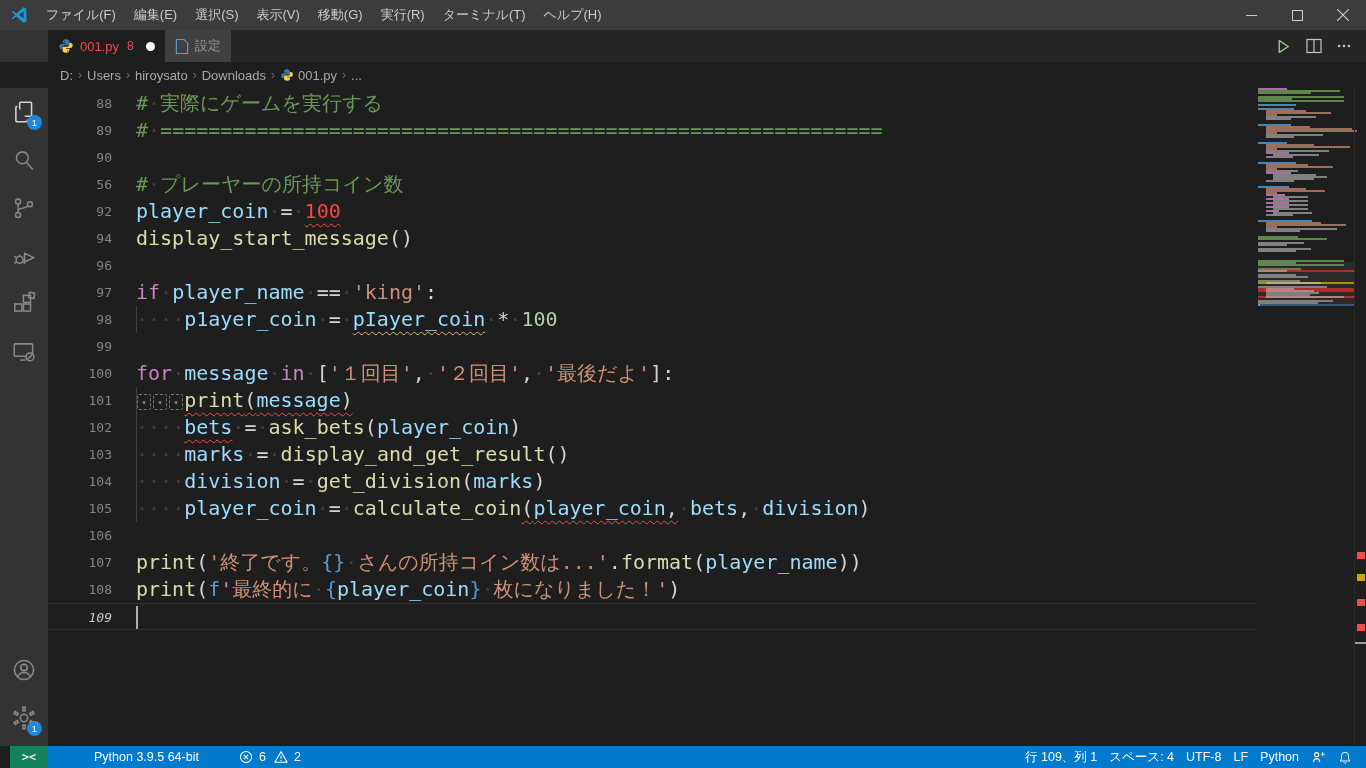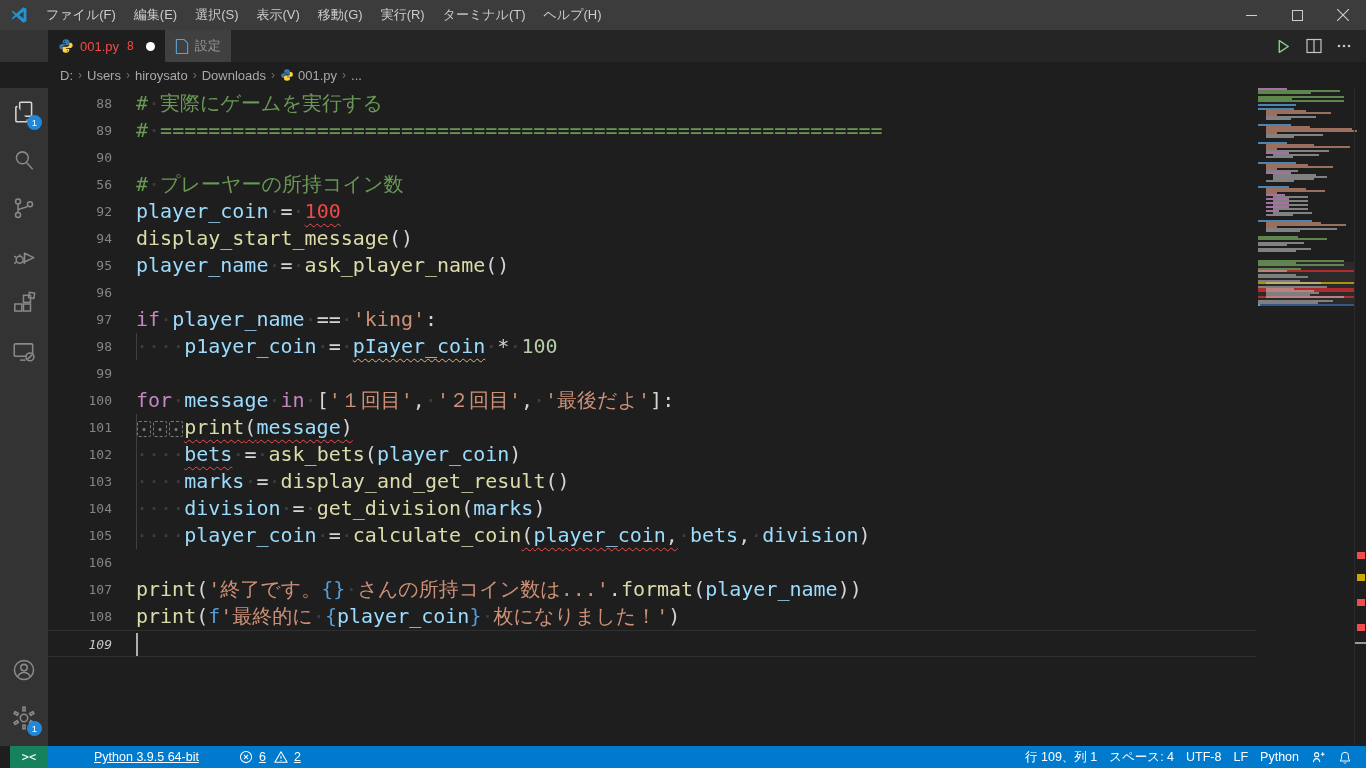--- a/index.html
+++ b/index.html
@@ -80,21 +80,21 @@
   .ruler .mark { position:absolute; left:2px; width:8px; height:7px; }
   .ruler .mark.full { left:0; width:12px; height:2px; }
 
   
   .statusbar { height:22px; background:#007acc; display:flex; align-items:center; color:#ffffff;
     font-size:12.5px; flex:0 0 auto; }
   .sb-corner { width:10px; height:22px; background:#1e1e1e; }
   .sb-remote { width:38px; height:22px; background:#16825d; display:flex; align-items:center;
     justify-content:center; font-family:"DejaVu Sans Mono", monospace; font-size:12px; }
   .sb-item { display:flex; align-items:center; gap:4px; padding:0 6px; height:22px; white-space:nowrap; }
-  .sb-left { display:flex; align-items:flex-start;text-decoration:underline; }
+  .sb-left { display:flex; align-items:flex-start; }
   .sb-right { margin-left:auto; display:flex; align-items:center; padding-right:8px; }
   .sb-problems svg { margin-right:2px; }
 </style>
 </head>
 <body>
 
 <div id="app">
 
   <div class="titlebar">
     <svg class="vscode-logo" viewBox="0 0 24 24">
@@ -264,21 +264,20 @@
     </div>
 
     <div class="editor">
       <div class="code-area">
           <div class="line"><span class="ln">88</span><span class="lc"><span><span class="tk c">#<span class="wd">·</span>実際にゲームを実行する</span></span></span></div>
           <div class="line"><span class="ln">89</span><span class="lc"><span><span class="tk c">#<span class="wd">·</span>============================================================</span></span></span></div>
           <div class="line"><span class="ln">90</span><span class="lc"><span></span></span></div>
           <div class="line"><span class="ln">56</span><span class="lc"><span><span class="tk c">#<span class="wd">·</span>プレーヤーの所持コイン数</span></span></span></div>
           <div class="line"><span class="ln">92</span><span class="lc"><span><span class="tk v">player_coin</span><span class="tk o"><span class="wd">·</span>=<span class="wd">·</span></span><span class="tk e wr">100</span></span></span></div>
           <div class="line"><span class="ln">94</span><span class="lc"><span><span class="tk f">display_start_message</span><span class="tk o">()</span></span></span></div>
-          <div class="line"><span class="ln">95</span><span class="lc"><span><span class="tk v">player_name</span><span class="tk o"><span class="wd">·</span>=<span class="wd">·</span></span><span class="tk f">ask_player_name</span><span class="tk o">()</span></span></span></div>
           <div class="line"><span class="ln">96</span><span class="lc"><span></span></span></div>
           <div class="line"><span class="ln">97</span><span class="lc"><span><span class="tk k">if</span><span class="tk o"><span class="wd">·</span></span><span class="tk v">player_name</span><span class="tk o"><span class="wd">·</span>==<span class="wd">·</span></span><span class="tk s">'king'</span><span class="tk o">:</span></span></span></div>
           <div class="line"><span class="ln">98</span><span class="lc g"><span><span class="tk o"><span class="wd">·</span><span class="wd">·</span><span class="wd">·</span><span class="wd">·</span></span><span class="tk v">p1ayer_coin</span><span class="tk o"><span class="wd">·</span>=<span class="wd">·</span></span><span class="tk v wy">pIayer_coin</span><span class="tk o"><span class="wd">·</span>*<span class="wd">·</span></span><span class="tk n">100</span></span></span></div>
           <div class="line"><span class="ln">99</span><span class="lc"><span></span></span></div>
           <div class="line"><span class="ln">100</span><span class="lc"><span><span class="tk k">for</span><span class="tk o"><span class="wd">·</span></span><span class="tk v">message</span><span class="tk o"><span class="wd">·</span></span><span class="tk k">in</span><span class="tk o"><span class="wd">·</span>[</span><span class="tk s">'１回目'</span><span class="tk o">,<span class="wd">·</span></span><span class="tk s">'２回目'</span><span class="tk o">,<span class="wd">·</span></span><span class="tk s">'最後だよ'</span><span class="tk o">]:</span></span></span></div>
           <div class="line"><span class="ln">101</span><span class="lc g"><span class="wr"><span class="tk ws box"><span class="wd boxed">·</span><span class="wd boxed">·</span><span class="wd boxed">·</span></span><span class="tk f">print</span><span class="tk o">(</span><span class="tk v">message</span><span class="tk o">)</span></span></span></div>
           <div class="line"><span class="ln">102</span><span class="lc g"><span><span class="tk o"><span class="wd">·</span><span class="wd">·</span><span class="wd">·</span><span class="wd">·</span></span><span class="tk v wr">bets</span><span class="tk o"><span class="wd">·</span>=<span class="wd">·</span></span><span class="tk f">ask_bets</span><span class="tk o">(</span><span class="tk v">player_coin</span><span class="tk o">)</span></span></span></div>
           <div class="line"><span class="ln">103</span><span class="lc g"><span><span class="tk o"><span class="wd">·</span><span class="wd">·</span><span class="wd">·</span><span class="wd">·</span></span><span class="tk v">marks</span><span class="tk o"><span class="wd">·</span>=<span class="wd">·</span></span><span class="tk f">display_and_get_result</span><span class="tk o">()</span></span></span></div>
           <div class="line"><span class="ln">104</span><span class="lc g"><span><span class="tk o"><span class="wd">·</span><span class="wd">·</span><span class="wd">·</span><span class="wd">·</span></span><span class="tk v">division</span><span class="tk o"><span class="wd">·</span>=<span class="wd">·</span></span><span class="tk f">get_division</span><span class="tk o">(</span><span class="tk v">marks</span><span class="tk o">)</span></span></span></div>
           <div class="line"><span class="ln">105</span><span class="lc g"><span><span class="tk o"><span class="wd">·</span><span class="wd">·</span><span class="wd">·</span><span class="wd">·</span></span><span class="tk v">player_coin</span><span class="tk o"><span class="wd">·</span>=<span class="wd">·</span></span><span class="tk f">calculate_coin</span><span class="tk o wr">(</span><span class="tk v wr">player_coin</span><span class="tk o wr">,</span><span class="tk o"><span class="wd">·</span></span><span class="tk v">bets</span><span class="tk o">,<span class="wd">·</span></span><span class="tk v">division</span><span class="tk o">)</span></span></span></div>

